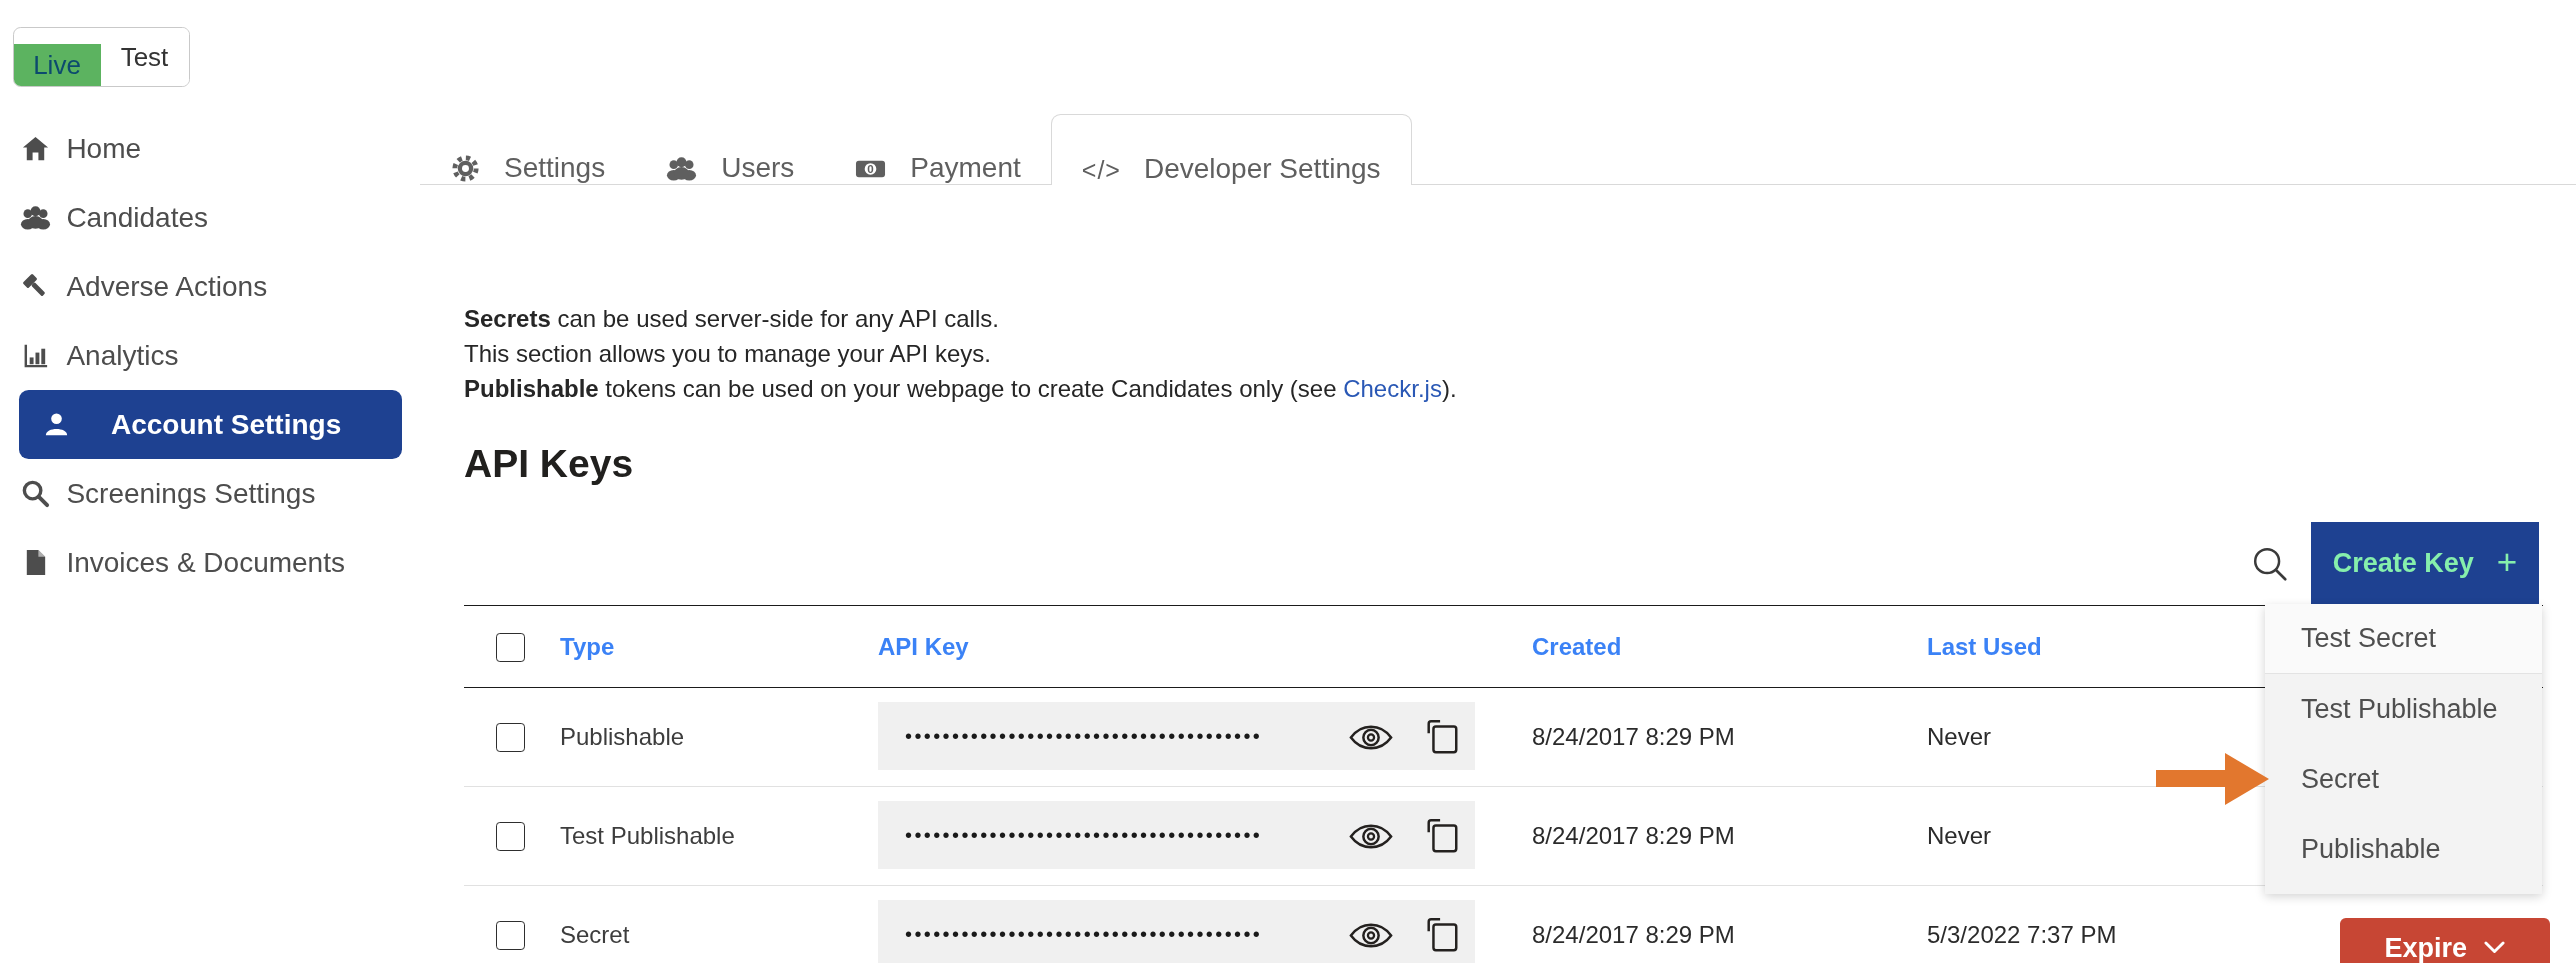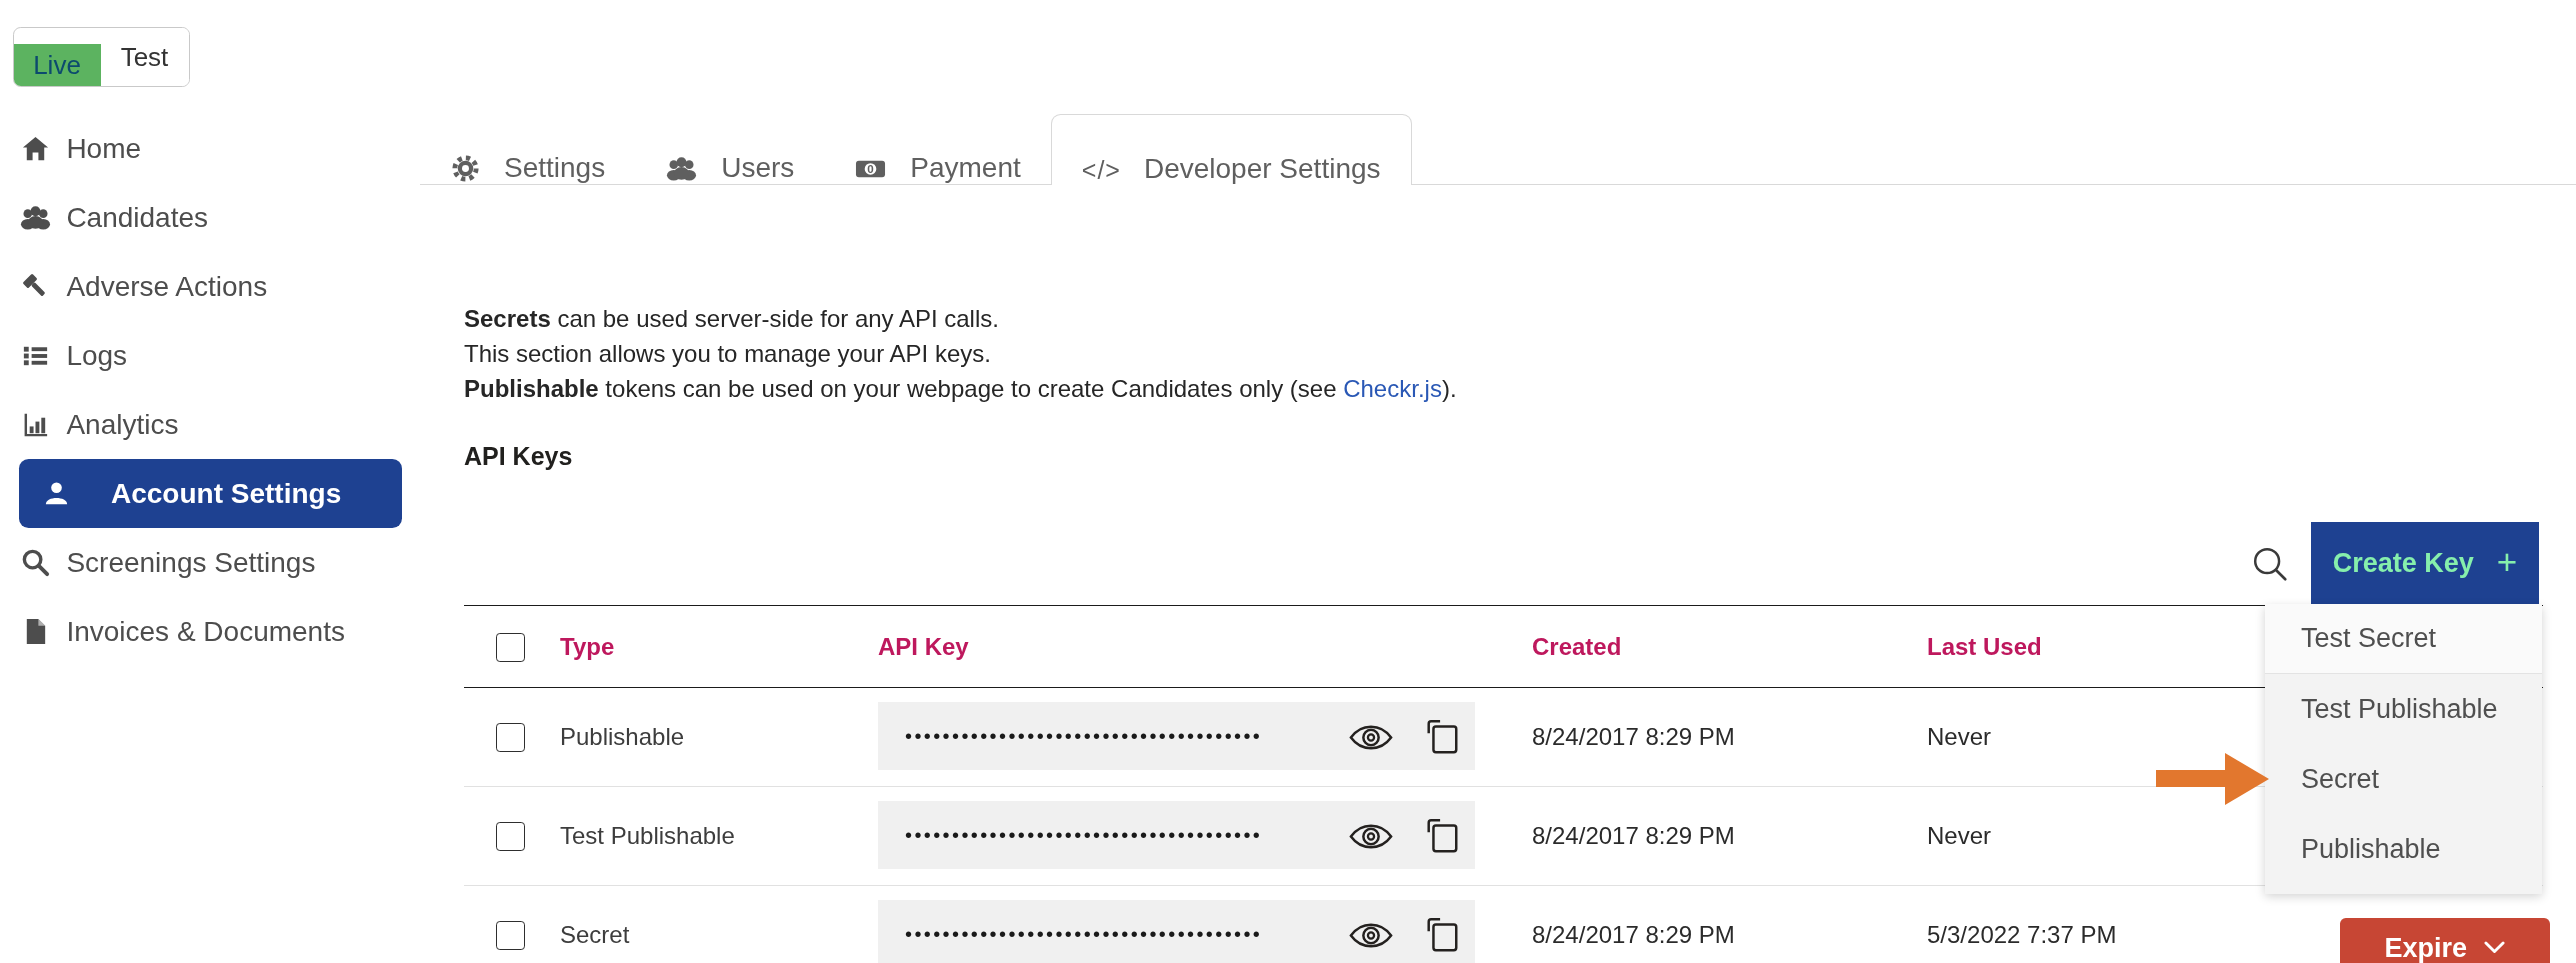--- a/index.html
+++ b/index.html
@@ -27,40 +27,40 @@
   .tab{display:flex;align-items:flex-end;gap:23px;padding:0 30px;font-size:28px;color:#5f5f5f;cursor:pointer;}
   .tab.active{background:#fff;border:1px solid #d9d9d9;border-bottom:none;border-radius:9.6px 9.6px 0 0;
               margin-bottom:-1px;position:relative;z-index:2;}
   .ticon{display:flex;align-items:center;}
   .code-glyph{font-size:25px;letter-spacing:1px;color:#5f5f5f;}
 
   
   .intro{position:absolute;left:464px;top:301px;font-size:24px;line-height:35px;color:#262626;}
   .intro b{font-weight:bold;}
   .link{color:#2a58b5;cursor:pointer;text-decoration:none;}
-  .page-title{position:absolute;left:464px;top:442px;font-size:25px;font-weight:bold;color:#21201e;}
+  .page-title{position:absolute;left:464px;top:442px;font-size:39px;font-weight:bold;color:#21201e;}
 
   
   .search-btn{position:absolute;left:2249px;top:543px;width:42px;height:42px;cursor:pointer;}
   .create-btn{position:absolute;left:2311px;top:522px;width:228px;height:82px;background:#1e4191;color:#86efac;
               display:flex;align-items:center;justify-content:center;gap:23px;font-size:27px;font-weight:bold;
               cursor:pointer;z-index:9;}
   .plus-glyph{font-size:35px;font-weight:normal;margin-top:-2.9px;}
 
   
   .table{position:absolute;left:464px;top:605px;width:2079px;border-top:1.9px solid #1b1b1b;}
   .thead{position:relative;height:81px;border-bottom:1.9px solid #1b1b1b;}
   .trow{position:relative;height:98px;}
   .trow + .trow{border-top:1px solid #e1e1e1;}
   .cb{position:absolute;left:32px;width:29px;height:29px;border:1.9px solid #2e2e2e;border-radius:3.8px;
       background:#fff;box-sizing:border-box;cursor:pointer;}
   .thead .cb{top:27px;}
   .trow .cb{top:35px;}
   .hcell{position:absolute;top:0;height:81px;display:flex;align-items:center;
-         font-size:24px;font-weight:bold;color:#be185d;}
+         font-size:24px;font-weight:bold;color:#3b82f6;}
   .ccell{position:absolute;top:0;height:98px;display:flex;align-items:center;font-size:24px;color:#3d3d3d;}
   .col-type{left:96px;}
   .col-key{left:414px;}
   .col-created{left:1068px;}
   .col-last{left:1463px;}
   .key-box{position:absolute;left:414px;top:14.4px;width:597px;height:68px;background:#f0f0f0;}
   .key-mask{position:absolute;left:27px;top:0;height:68px;display:flex;align-items:center;
             font-size:20px;letter-spacing:2.4px;color:#1a1a1a;}
   .eye-btn{position:absolute;left:471px;top:18.3px;cursor:pointer;}
   .copy-btn{position:absolute;left:545px;top:13.5px;cursor:pointer;}
@@ -120,33 +120,20 @@
             <g transform="rotate(-45 16 16)">
               <rect x="9" y="4" width="14" height="8" rx="1.5"></rect>
               <rect x="13.5" y="12" width="5" height="16" rx="1.5"></rect>
             </g>
           </svg>
       </span>
         <span>Adverse Actions</span>
     </div>
     <div class="side-item">
       <span class="sicon">
-        <svg width="31" height="31" viewBox="0 0 32 32" fill="#4d4d4d">
-            <rect x="4" y="7" width="5" height="5"></rect>
-            <rect x="12" y="7.5" width="16" height="4"></rect>
-            <rect x="4" y="14" width="5" height="5"></rect>
-            <rect x="12" y="14.5" width="16" height="4"></rect>
-            <rect x="4" y="21" width="5" height="5"></rect>
-            <rect x="12" y="21.5" width="16" height="4"></rect>
-          </svg>
-      </span>
-        <span>Logs</span>
-    </div>
-    <div class="side-item">
-      <span class="sicon">
         <svg width="31" height="31" viewBox="0 0 32 32">
             <path d="M6 5 V27 H28" stroke="#4d4d4d" stroke-width="2.5" fill="none"></path>
             <rect x="10" y="18" width="4" height="7" fill="#4d4d4d"></rect>
             <rect x="16" y="13" width="4" height="12" fill="#4d4d4d"></rect>
             <rect x="22" y="9" width="4" height="16" fill="#4d4d4d"></rect>
           </svg>
       </span>
         <span>Analytics</span>
     </div>
     <div class="side-item active">

